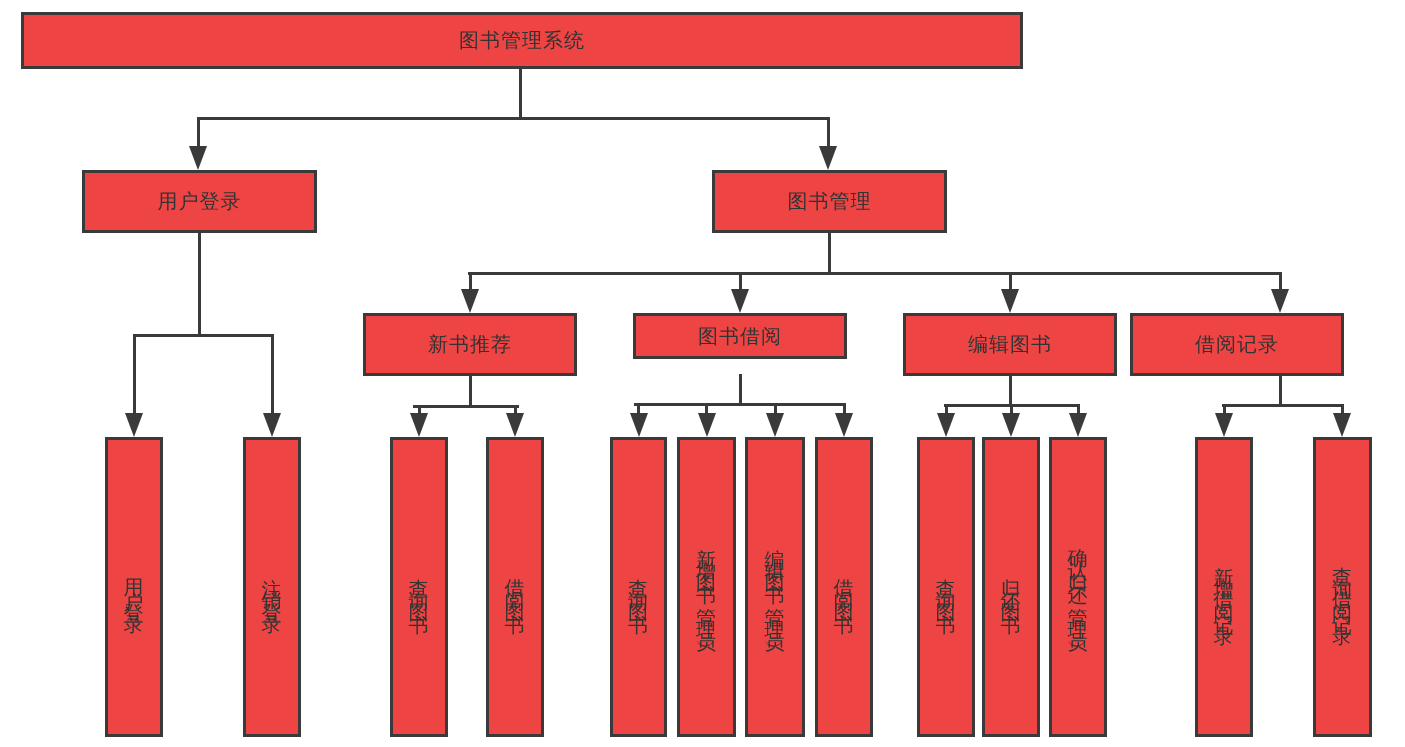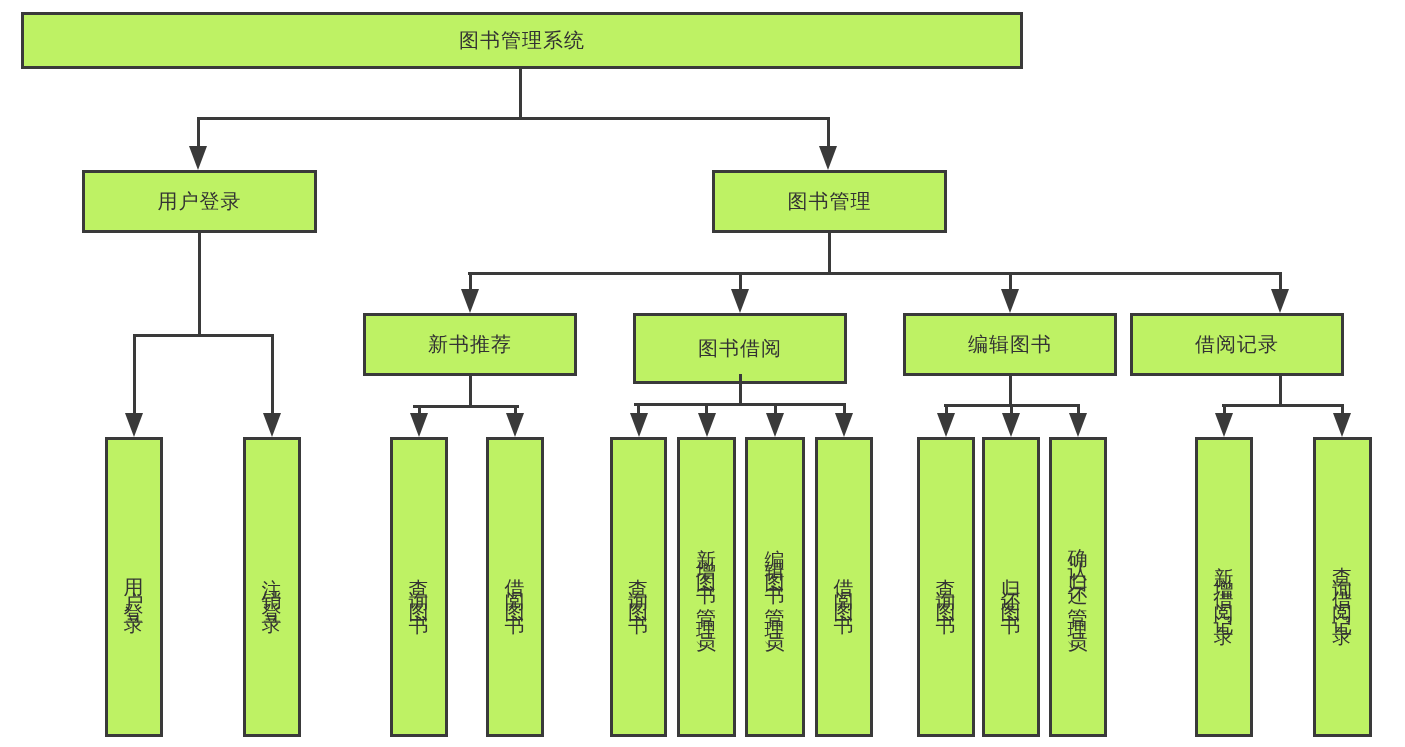--- a/index.html
+++ b/index.html
@@ -13,21 +13,21 @@
     position: relative;
     width: 1405px;
     height: 747px;
     background: var(--bg);
     font-family: "Liberation Sans", "DejaVu Sans", sans-serif;
     overflow: hidden;
   }
   .box {
     position: absolute;
     box-sizing: border-box;
-    background: #bef264;
+    background: #ef4444;
     border: 3px solid var(--line);
     display: flex;
     align-items: center;
     justify-content: center;
     font-size: 20px;
     letter-spacing: 1px;
     color: var(--text);
     text-align: center;
   }
   .vbox {
@@ -61,21 +61,21 @@
 <body>
 
 <div class="canvas">
 
   <div class="box" style="left:21px; top:12px; width:1002px; height:57px;">图书管理系统</div>
 
   <div class="box" style="left:82px; top:170px; width:235px; height:63px;">用户登录</div>
   <div class="box" style="left:712px; top:170px; width:235px; height:63px;">图书管理</div>
 
   <div class="box" style="left:363px; top:313px; width:214px; height:63px;">新书推荐</div>
-  <div class="box" style="left:633px; top:313px; width:214px; height:71px;">图书借阅</div>
+  <div class="box" style="left:633px; top:313px; width:214px; height:46px;">图书借阅</div>
   <div class="box" style="left:903px; top:313px; width:214px; height:63px;">编辑图书</div>
   <div class="box" style="left:1130px; top:313px; width:214px; height:63px;">借阅记录</div>
 
   <div class="box vbox" style="left:105px; top:437px; width:58px; height:300px;">用户登录</div>
   <div class="box vbox" style="left:243px; top:437px; width:58px; height:300px;">注销登录</div>
 
   <div class="box vbox" style="left:390px; top:437px; width:58px; height:300px;">查询图书</div>
   <div class="box vbox" style="left:486px; top:437px; width:58px; height:300px;">借阅图书</div>
 
   <div class="box vbox" style="left:610px; top:437px; width:57px; height:300px;">查询图书</div>

